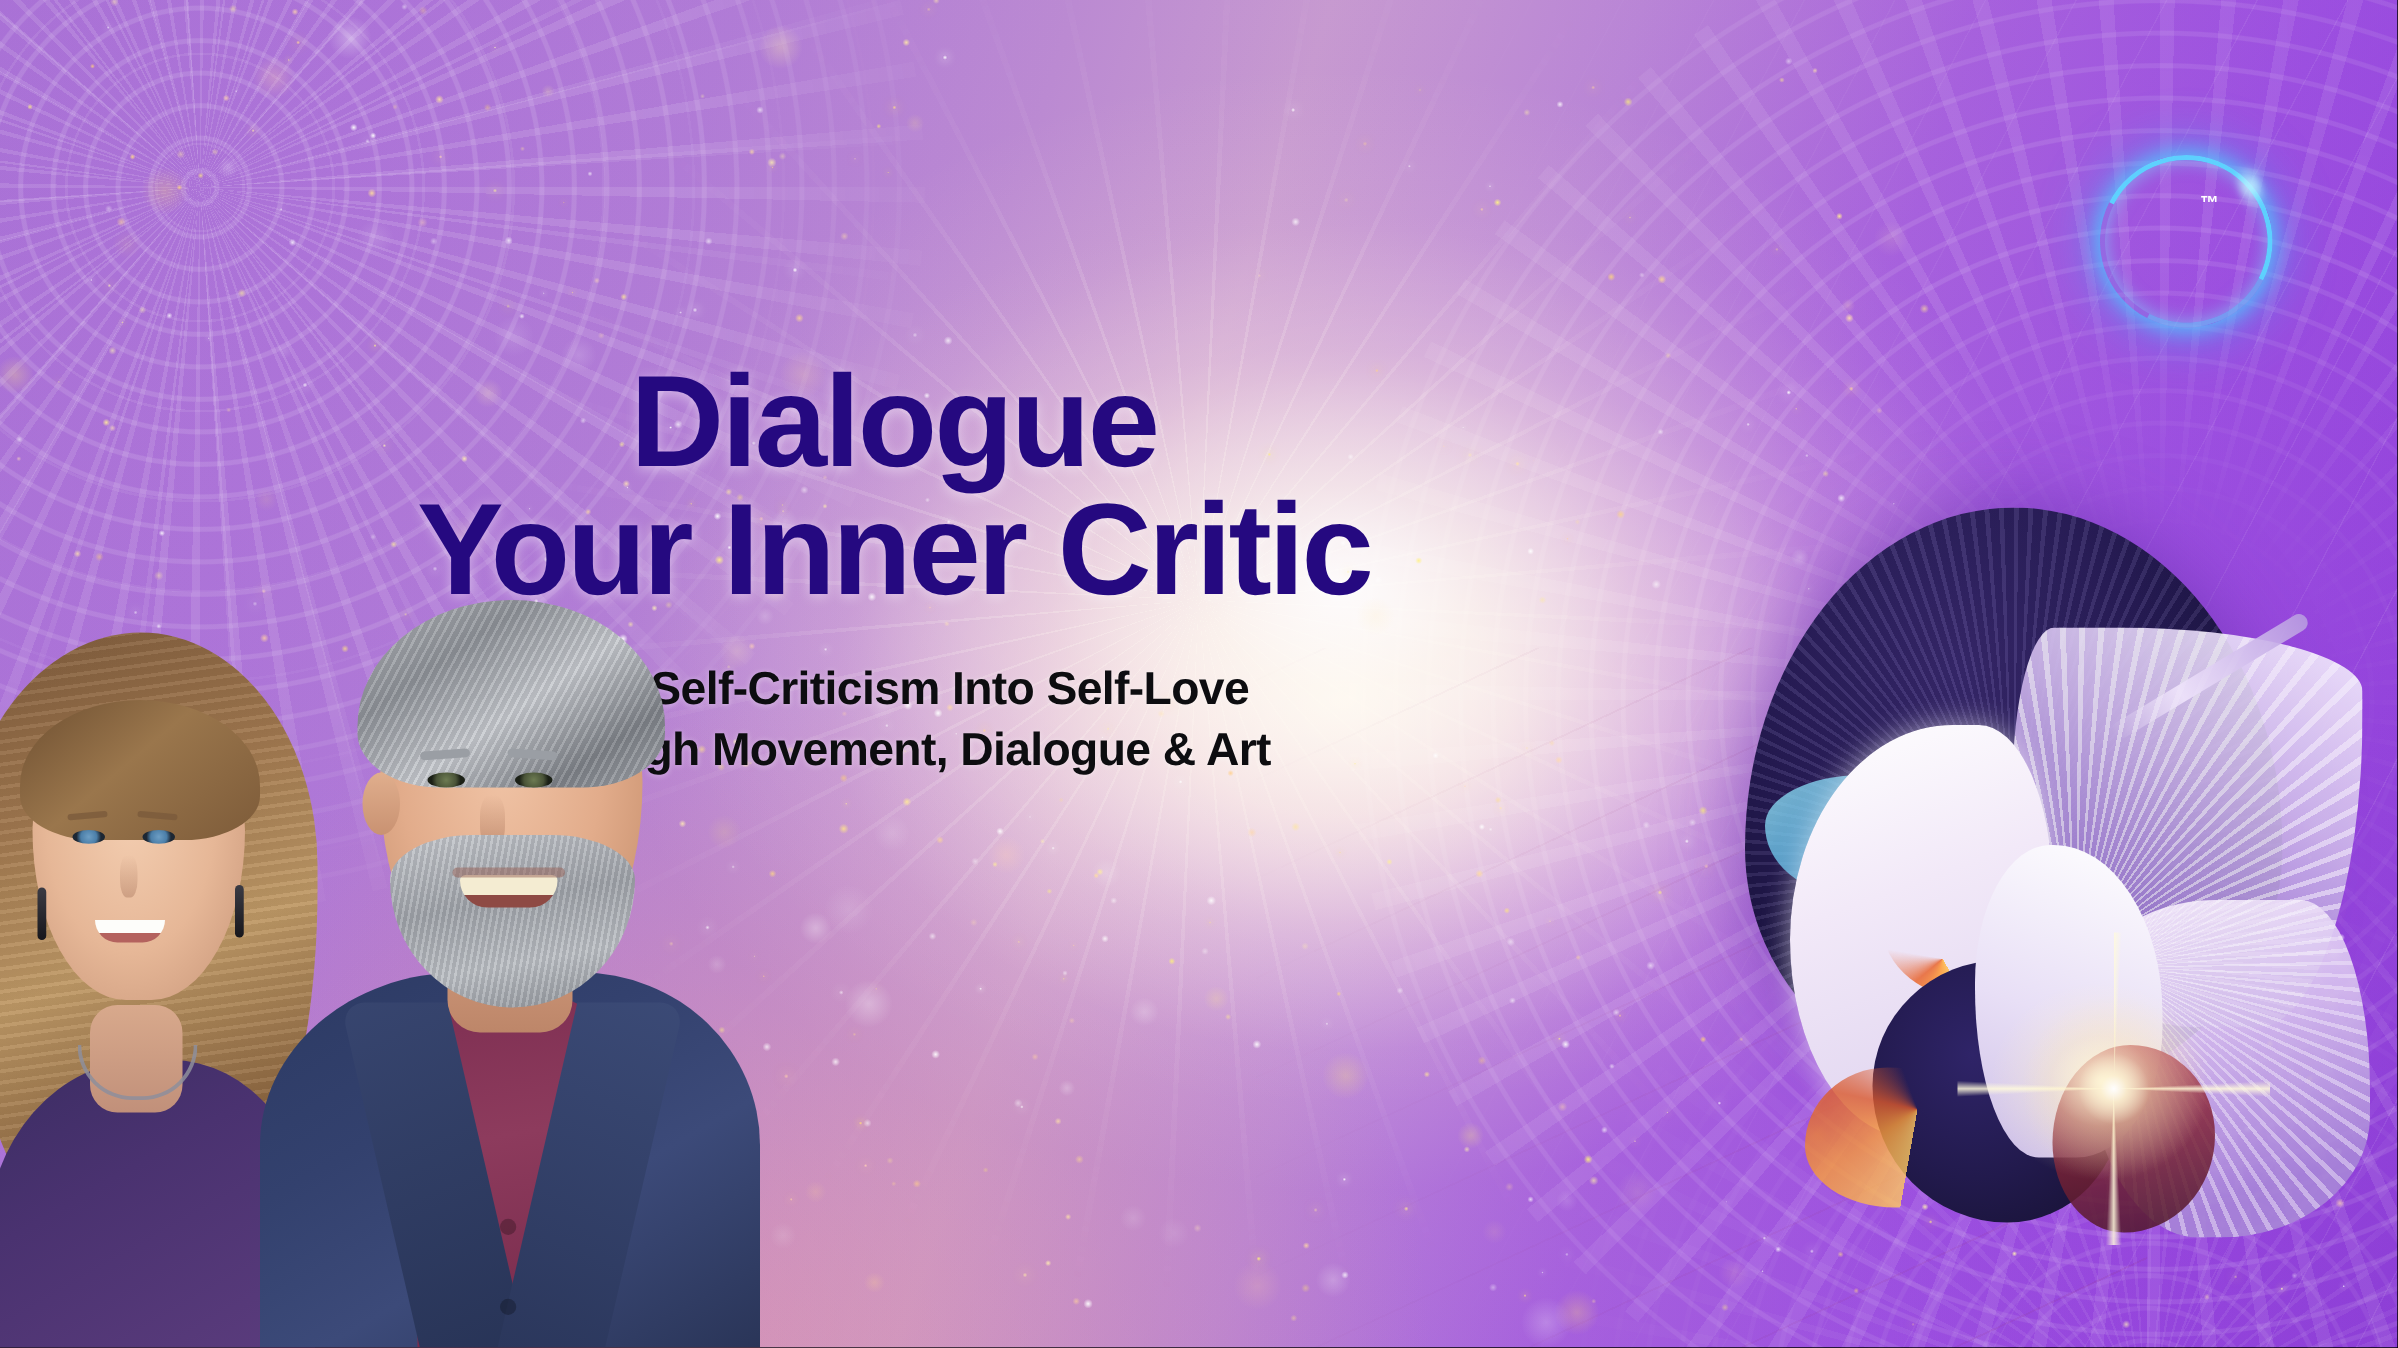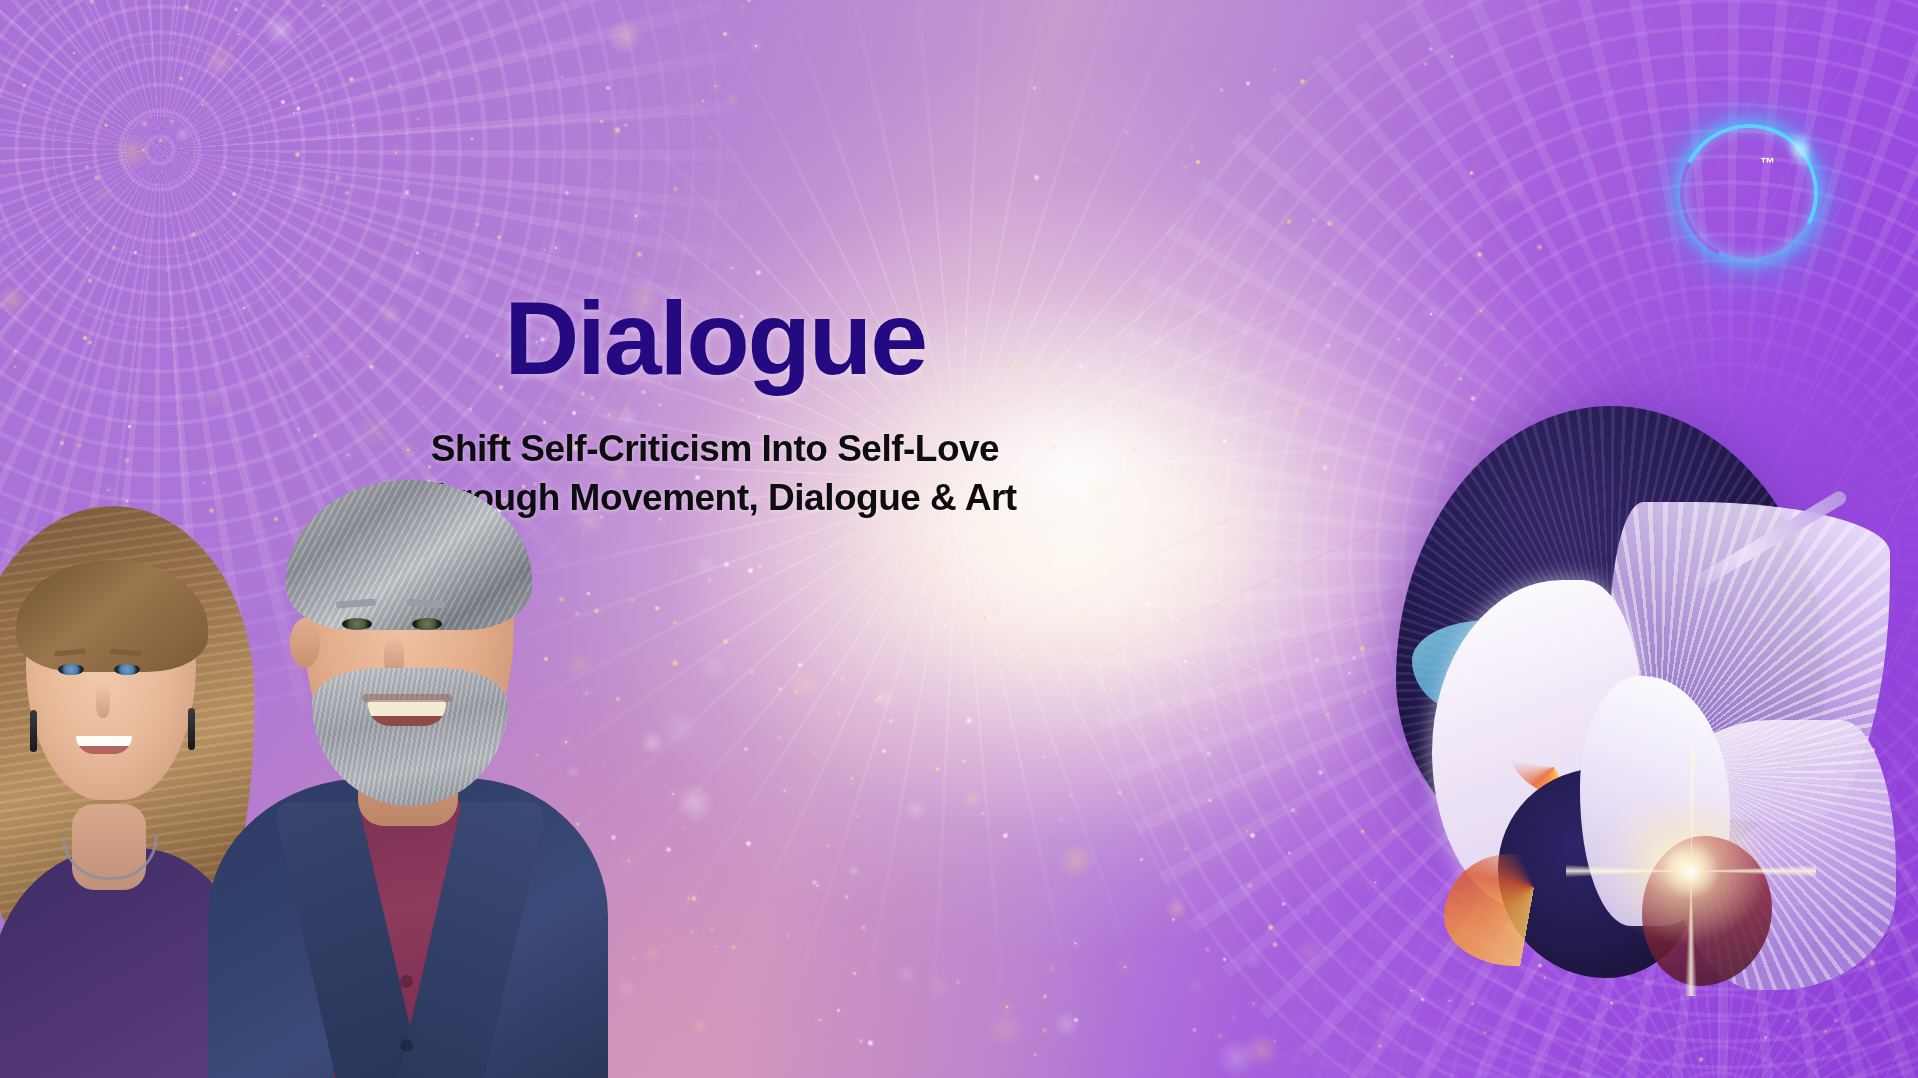--- a/index.html
+++ b/index.html
@@ -984,20 +984,21 @@
       <div class="beard"></div>
       <div class="beard-tx"></div>
       <div class="mouth"></div>
       <div class="lip"></div>
     </div>
   </div>
 
   <div class="text-block">
     <div class="title">
       <span class="l1">Dialogue</span>
+      <span class="l2">Your Inner Critic</span>
     </div>
     <div class="subtitle">
       <span>Shift Self-Criticism Into Self-Love</span>
       <span>Through Movement, Dialogue &amp; Art</span>
     </div>
   </div>
 
   <div class="logo">
     <div class="logo-ring"></div>
     <div class="logo-tm">™</div>

